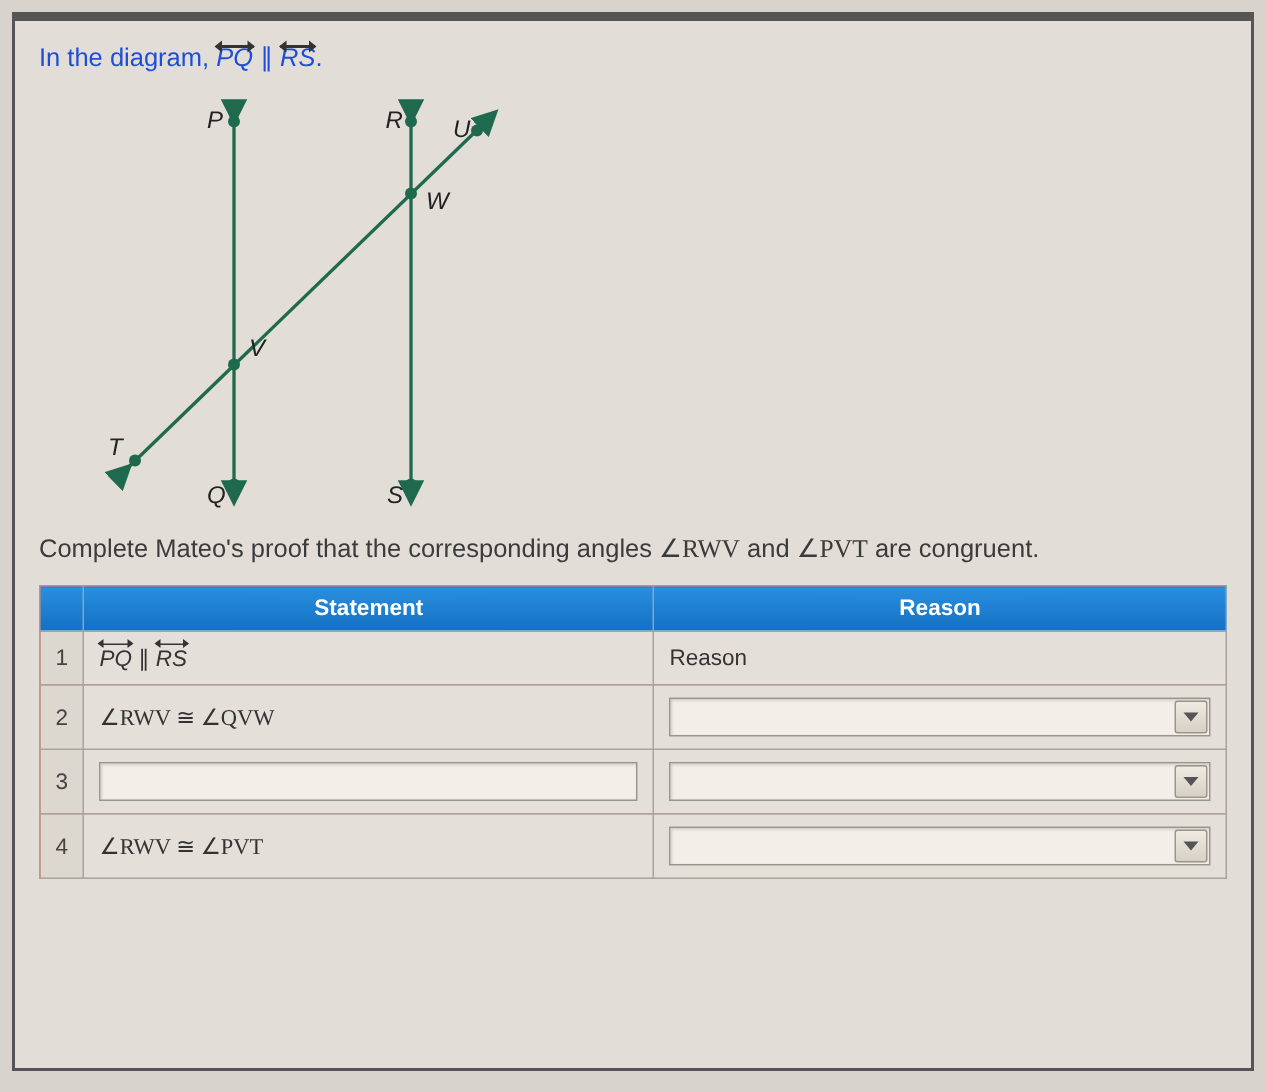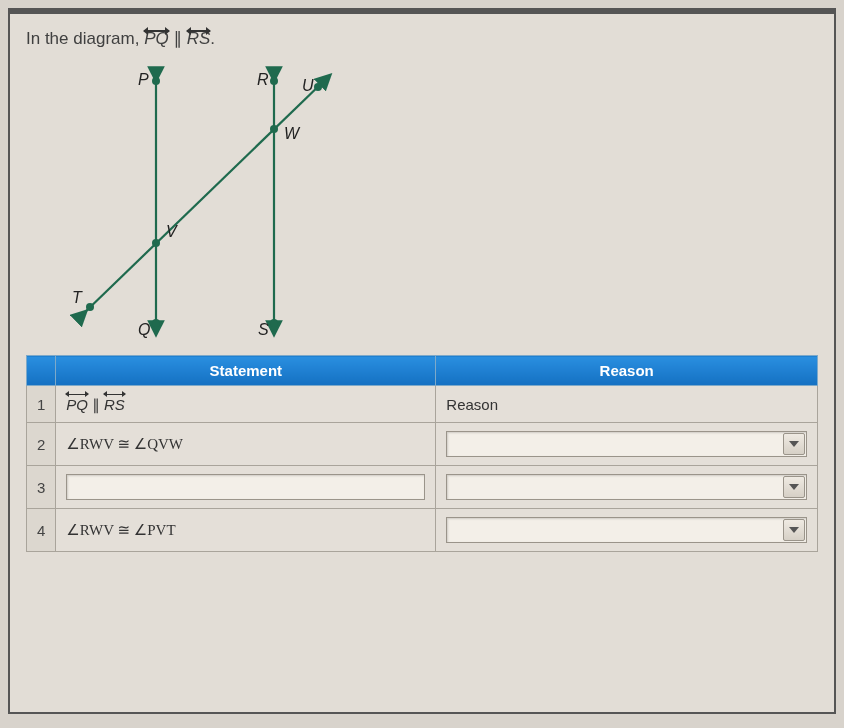--- a/index.html
+++ b/index.html
@@ -14,21 +14,21 @@
     .page {
       background: #e2ddd6;
       border: 2px solid #555;
       border-top-width: 6px;
       padding: 14px 16px 16px 16px;
       height: 706px;
       position: relative;
     }
     .prompt {
       font-size: 17px;
-      color: #404040;
+      color: #1d4ed8;
       margin-bottom: 6px;
     }
     .overline { display:inline-block; position:relative; font-style:italic; }
     .overline .arr {
       position:absolute; top:-2px; left:0; right:0; height:8px;
     }
     .overline .arr::before {
       content:""; position:absolute; top:3px; left:0; right:0; height:1.5px; background:#333;
     }
     .overline .arr::after {
@@ -139,20 +139,23 @@
       <text x="211" y="28" class="ptlabel">R</text>
       <text x="256" y="34" class="ptlabel">U</text>
       <text x="238" y="82" class="ptlabel">W</text>
       <text x="120" y="180" class="ptlabel">V</text>
       <text x="26" y="246" class="ptlabel">T</text>
       <text x="92" y="278" class="ptlabel">Q</text>
       <text x="212" y="278" class="ptlabel">S</text>
     </svg>
   </div>
 
+  <div class="instruction">
+    <span>Complete Mateo's proof that the corresponding angles </span><span class="angle">∠RWV</span><span> and </span><span class="angle">∠PVT</span><span> are congruent.</span>
+  </div>
 
   <table class="proof">
     <thead>
       <tr>
         <th class="numcol"></th>
         <th>Statement</th>
         <th>Reason</th>
       </tr>
     </thead>
     <tbody>

